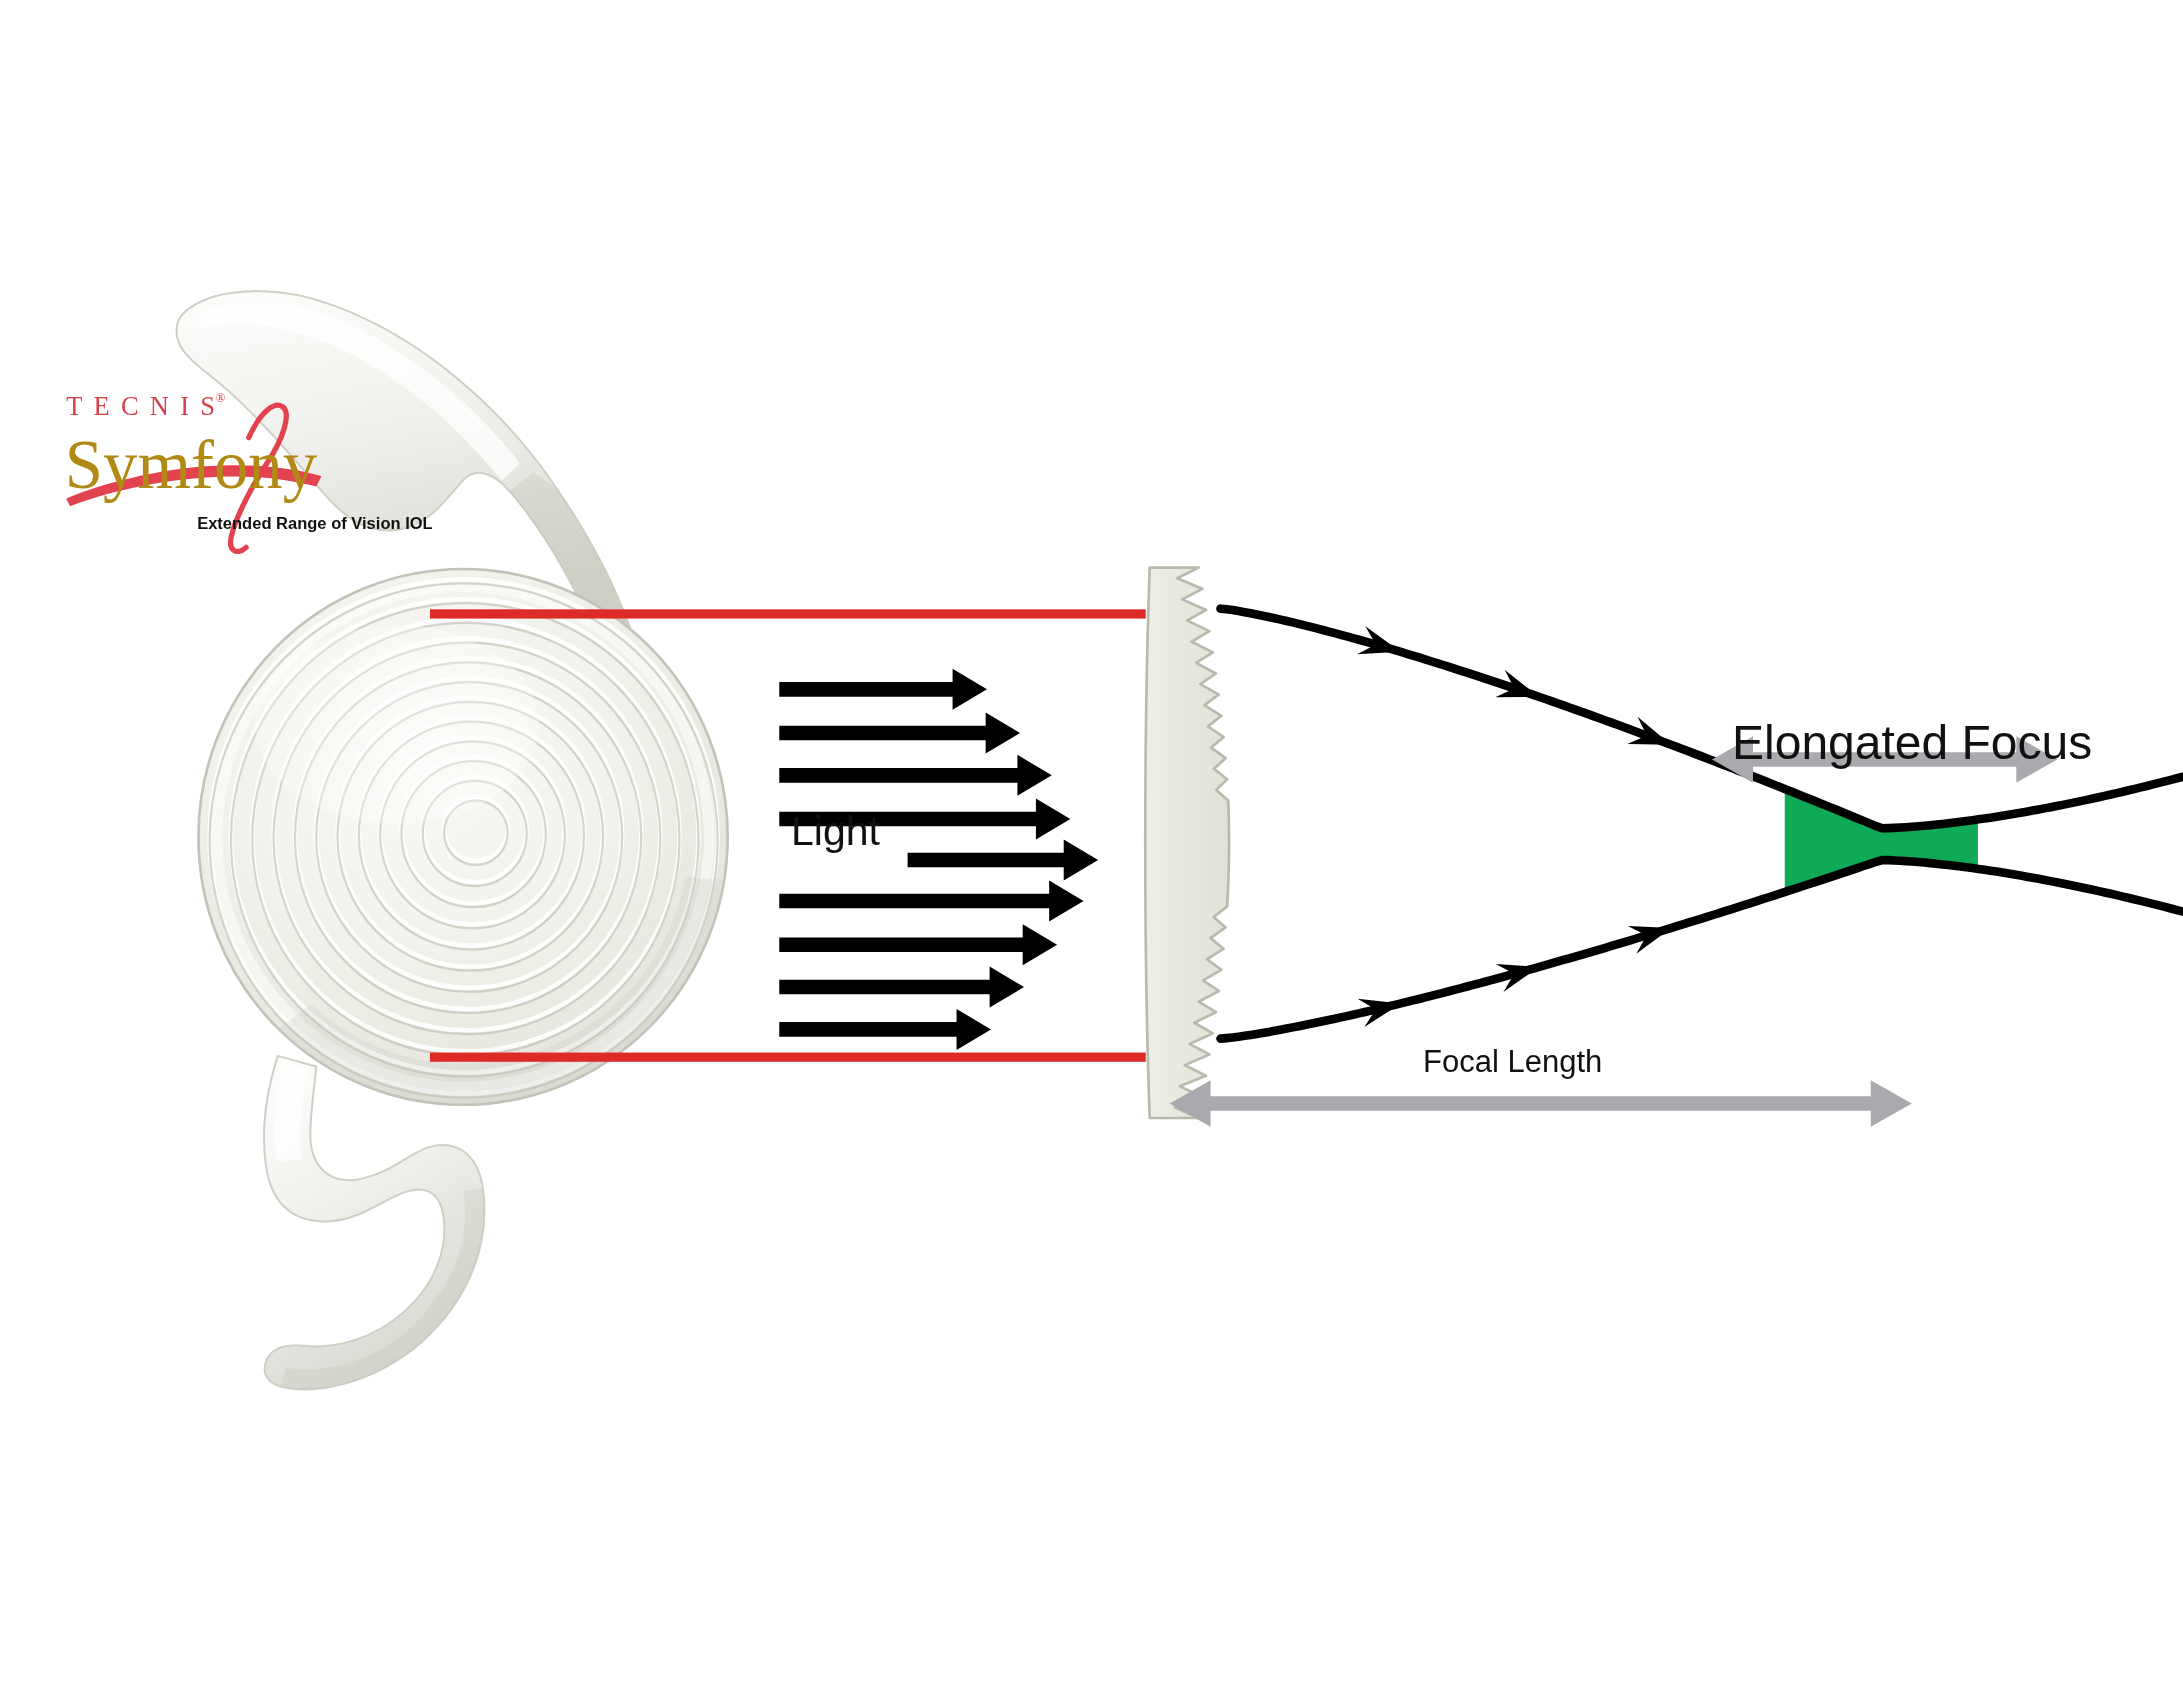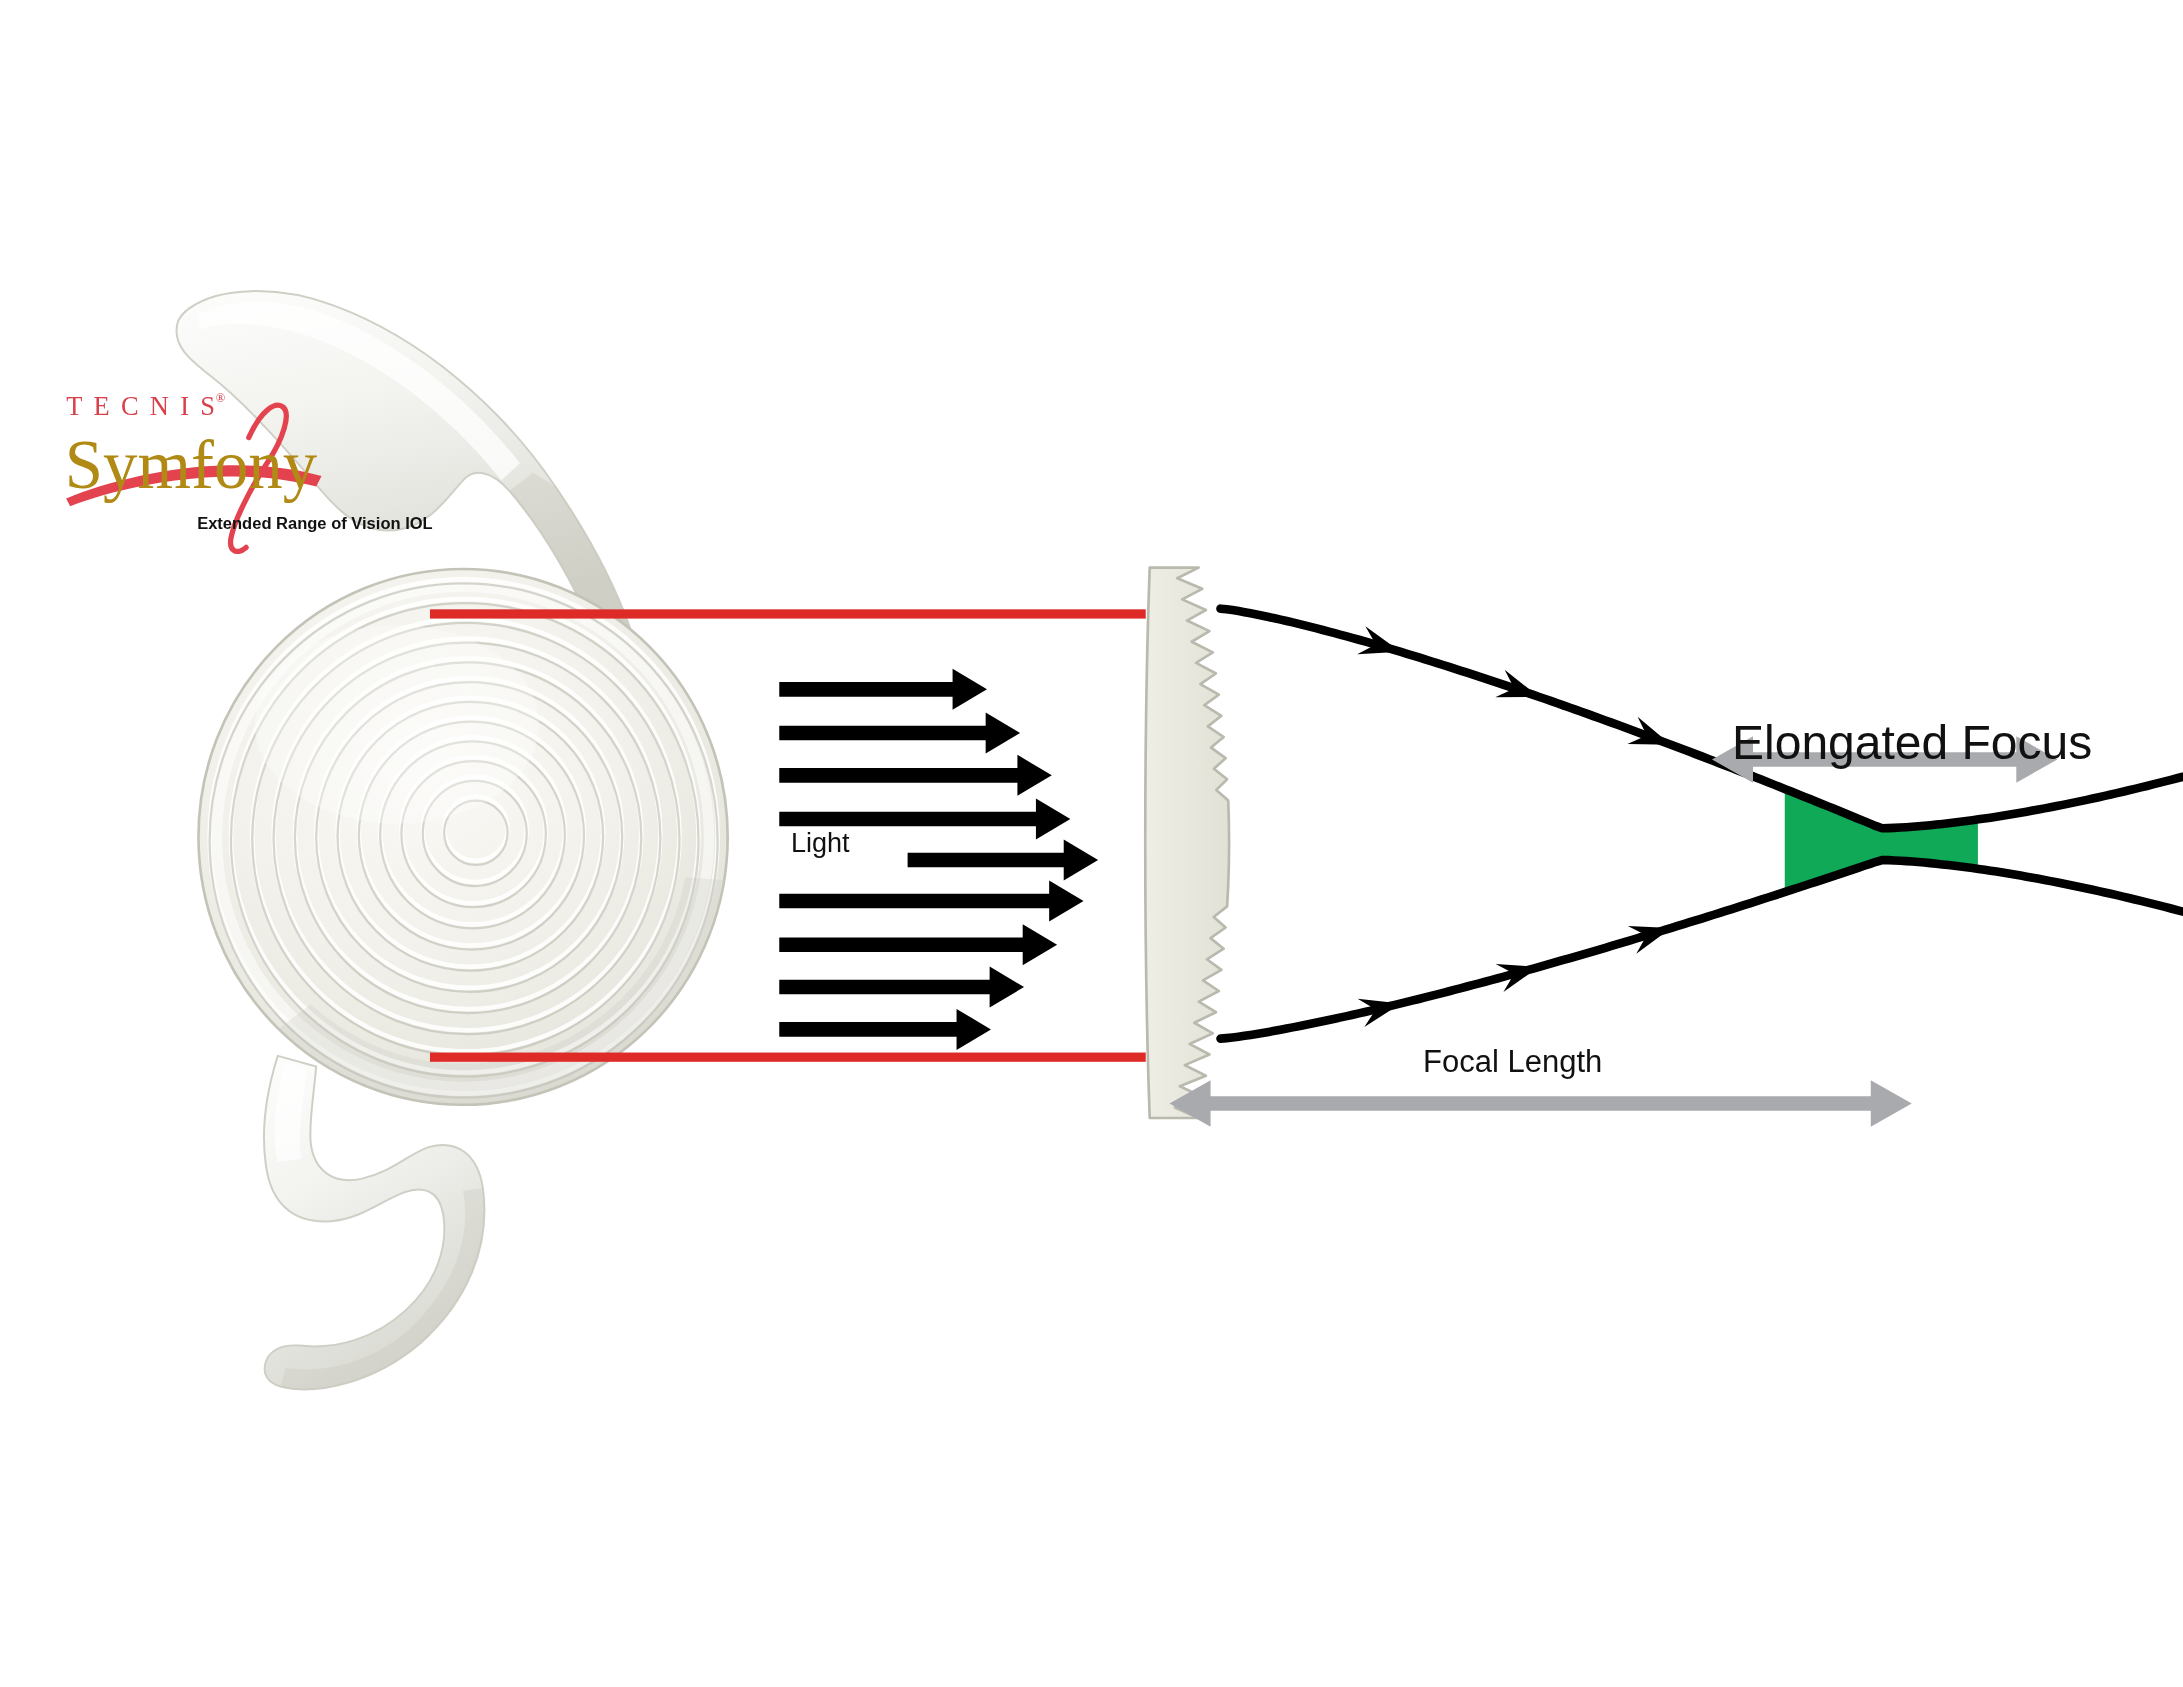--- a/index.html
+++ b/index.html
@@ -4,21 +4,21 @@
 <title>TECNIS Symfony Echelette Diagram</title>
 <style>
   html,body{margin:0;padding:0;background:#ffffff;}
   body{width:2183px;height:1687px;overflow:hidden;
        font-family:"Liberation Sans","DejaVu Sans",sans-serif;}
   #stage{position:relative;width:2183px;height:1687px;background:#fff;}
   #stage svg{position:absolute;left:0;top:0;width:2183px;height:1687px;}
   .lbl{position:absolute;color:#111;white-space:nowrap;
        font-family:"Liberation Sans","DejaVu Sans",sans-serif;font-weight:400;}
   #title-echelette{left:992px;top:498px;font-size:41px;letter-spacing:0.3px;}
-  #label-light{left:791px;top:828px;font-size:27px;}
+  #label-light{left:791px;top:808px;font-size:41px;}
   #label-elongated{left:1773px;top:715px;font-size:48px;}
   #label-focal{left:1436px;top:1044px;font-size:31px;}
   
   #logo{position:absolute;left:62px;top:382px;width:437px;height:172px;}
   #logo svg{position:absolute;left:0;top:0;width:437px;height:172px;}
 </style>
 </head>
 <body>
 
 <div id="stage">

